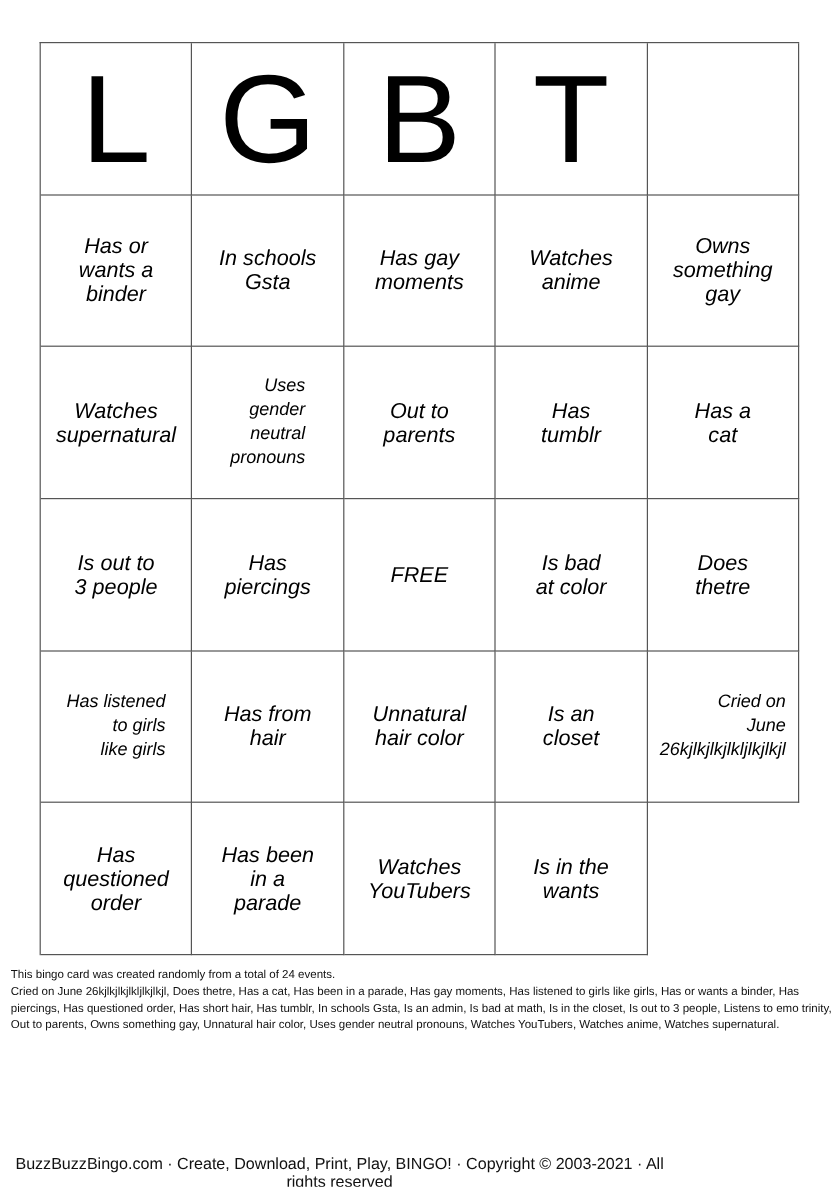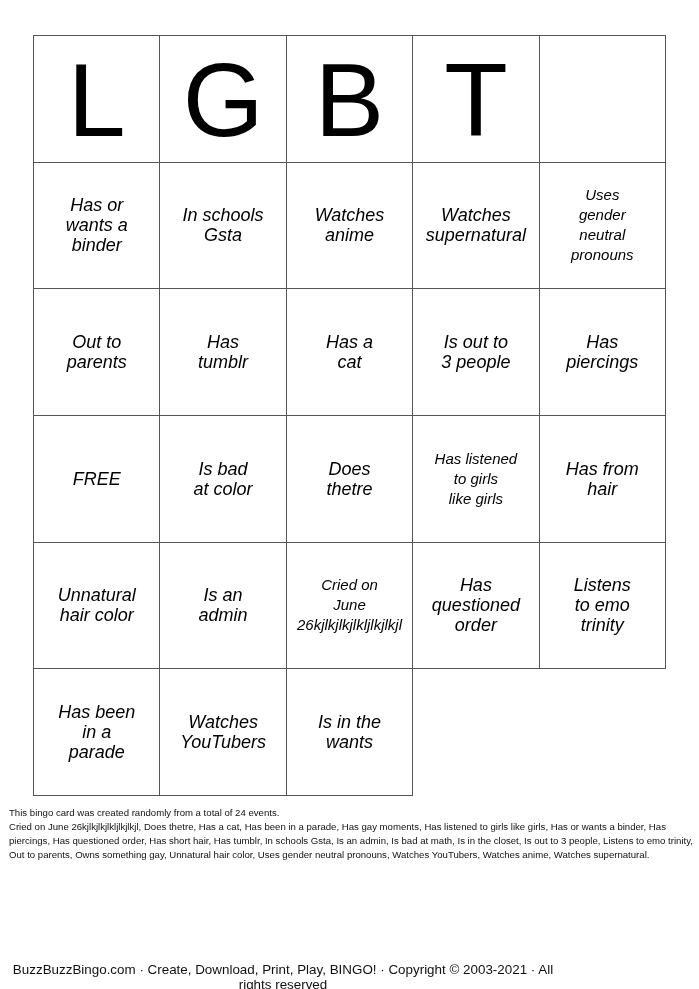--- a/index.html
+++ b/index.html
@@ -6,41 +6,46 @@
   body { width: 699px; height: 989px; position: relative; overflow: hidden;
          font-family: "Liberation Sans", sans-serif; color: #000; }
   .card { position: absolute; left: 33px; top: 35px; width: 633px; height: 761px;
           display: grid; grid-template-columns: repeat(5, 1fr); grid-template-rows: repeat(6, 1fr);
           border-top: 1px solid #555; border-left: 1px solid #555; box-sizing: border-box; }
   .cell { border-right: 1px solid #555; border-bottom: 1px solid #555;
           display: flex; align-items: center; justify-content: center; text-align: center;
           box-sizing: border-box; padding: 4px; overflow: hidden; }
   .head { font-size: 104px; line-height: 1; padding-top: 6px; }
   .txt { font-size: 18px; line-height: 20px; white-space: pre-line; font-style: italic; }
-  .txt.small { font-size: 15px; line-height: 20px; }
+  .txt.small { font-size: 15px; line-height: 20px; text-align: right; }
   .info { position: absolute; left: 9px; top: 806px; width: 684px; font-size: 9.6px; line-height: 14px; color: #111; }
   .footer { position: absolute; left: 0; top: 962px; width: 566px; text-align: center; font-size: 13.4px; color: #111; }
 </style>
 </head>
 <body>
 
 <div class="card">
   <div class="cell head">L</div>
   <div class="cell head">G</div>
   <div class="cell head">B</div>
   <div class="cell head">T</div>
   <div class="cell head"></div>
 
   <div class="cell txt">Has or
 wants a
 binder</div>
   <div class="cell txt">In schools
 Gsta</div>
+  <div class="cell txt">Has gay
+moments</div>
   <div class="cell txt">Watches
 anime</div>
+  <div class="cell txt">Owns
+something
+gay</div>
 
   <div class="cell txt">Watches
 supernatural</div>
   <div class="cell txt small">Uses
 gender
 neutral
 pronouns</div>
   <div class="cell txt">Out to
 parents</div>
   <div class="cell txt">Has
@@ -59,31 +64,28 @@
 thetre</div>
 
   <div class="cell txt small">Has listened
 to girls
 like girls</div>
   <div class="cell txt">Has from
 hair</div>
   <div class="cell txt">Unnatural
 hair color</div>
   <div class="cell txt">Is an
-admin</div>
+closet</div>
   <div class="cell txt small">Cried on
 June
 26kjlkjlkjlkljlkjlkjl</div>
 
   <div class="cell txt">Has
 questioned
 order</div>
-  <div class="cell txt">Listens
-to emo
-trinity</div>
   <div class="cell txt">Has been
 in a
 parade</div>
   <div class="cell txt">Watches
 YouTubers</div>
   <div class="cell txt">Is in the
 wants</div>
 </div>
 
 <div class="info">

